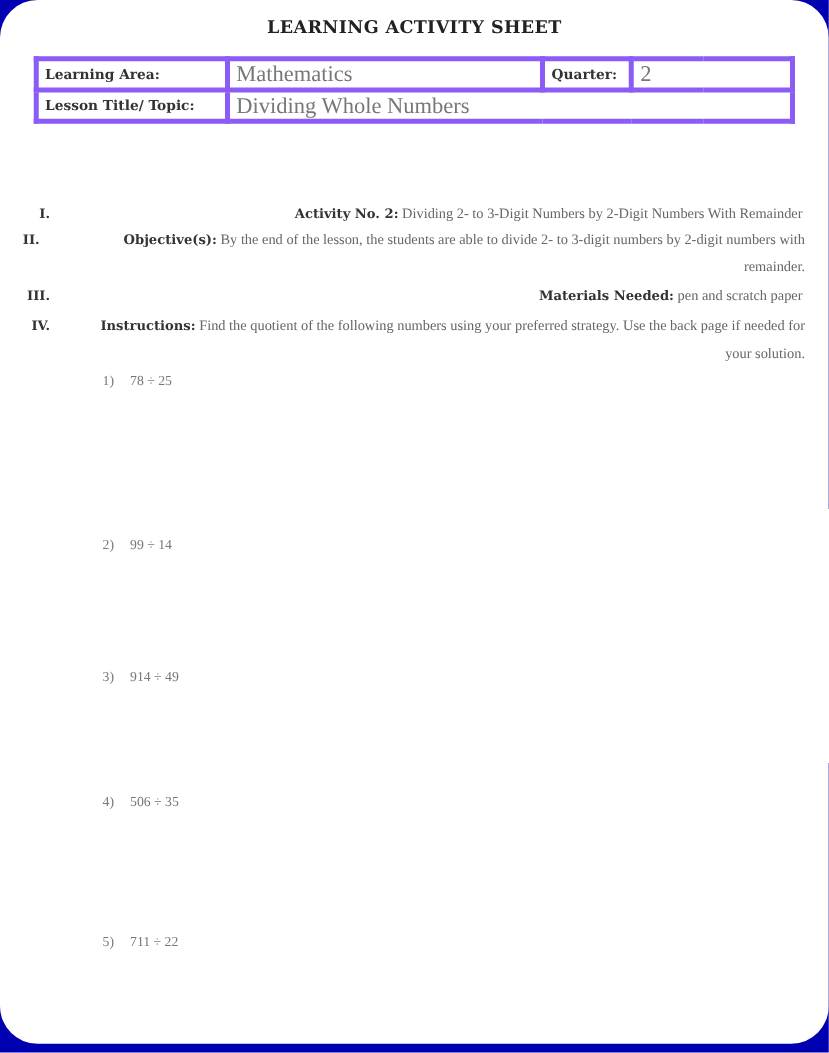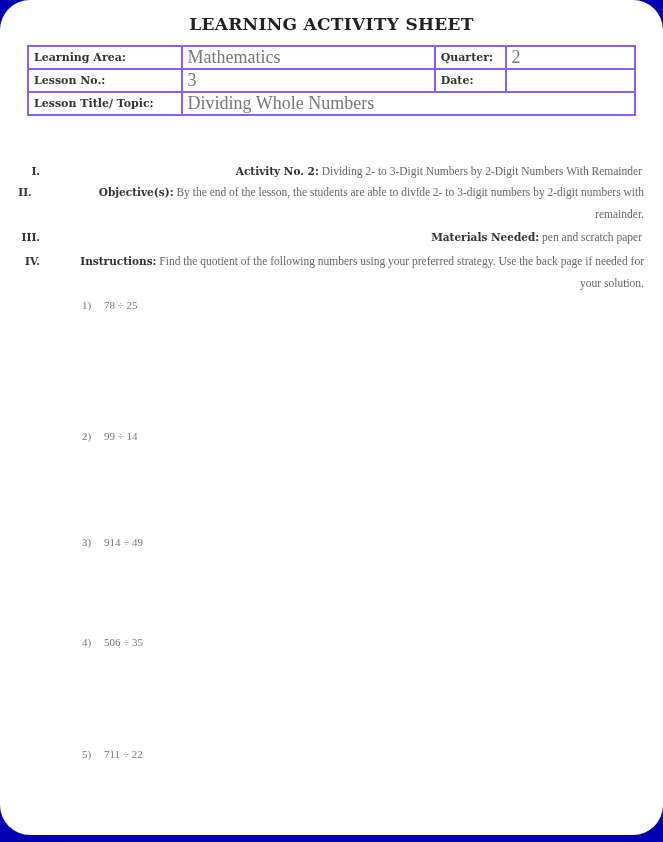--- a/index.html
+++ b/index.html
@@ -12,31 +12,31 @@
   .page {
     position: absolute; left: 0; top: 0;
     width: 663px; height: 835px;
     background: #ffffff;
     border-radius: 30px;
     overflow: hidden;
   }
   .title {
     position: absolute; left: 0; width: 663px; top: 14px;
     text-align: center;
-    font-size: 17px; font-weight: bold; letter-spacing: 0.3px;
+    font-size: 14px; font-weight: bold; letter-spacing: 0.3px;
     color: #222;
   }
   table.info {
     position: absolute; left: 27px; top: 45px;
     width: 609px;
     border-collapse: collapse;
     font-size: 11px;
   }
   table.info td {
-    border: 2px solid #8b5cf6;
+    border: 4px solid #8b5cf6;
     height: 21px;
     padding: 0 5px;
     vertical-align: middle;
   }
   .lbl { font-weight: bold; color: #333; }
   .val { color: #777; font-family: "Liberation Serif", serif; font-size: 18px; }
 
   .sec { position: absolute; font-size: 11.5px; color: #666; font-family: "Liberation Serif", serif; line-height: 22px; }
   .sec .num { position: absolute; width: 30px; text-align: right; font-weight: bold; color: #333; font-family: "DejaVu Serif", serif; font-size: 10.5px; }
   .sec .head { font-weight: bold; color: #333; font-family: "DejaVu Serif", serif; font-size: 10.5px; }
@@ -62,26 +62,20 @@
         <col style="width:71px">
         <col style="width:58px">
         <col style="width:72px">
     </colgroup>
     <tbody>
         <tr>
       <td class="lbl">Learning Area:</td>
       <td class="val">Mathematics</td>
       <td class="lbl">Quarter:</td>
       <td class="val" colspan="2">2</td>
-    </tr>
-    <tr>
-      <td class="lbl">Lesson No.:</td>
-      <td class="val">3</td>
-      <td class="lbl">Date:</td>
-      <td class="val" colspan="2"></td>
     </tr>
     <tr>
       <td class="lbl">Lesson Title/ Topic:</td>
       <td class="val" colspan="4">Dividing Whole Numbers</td>
     </tr>
   </tbody>
     </table>
 
   <div class="sec" style="top:160px;left:0;width:663px;">
     <span class="num" style="left:10px;">I.</span>

